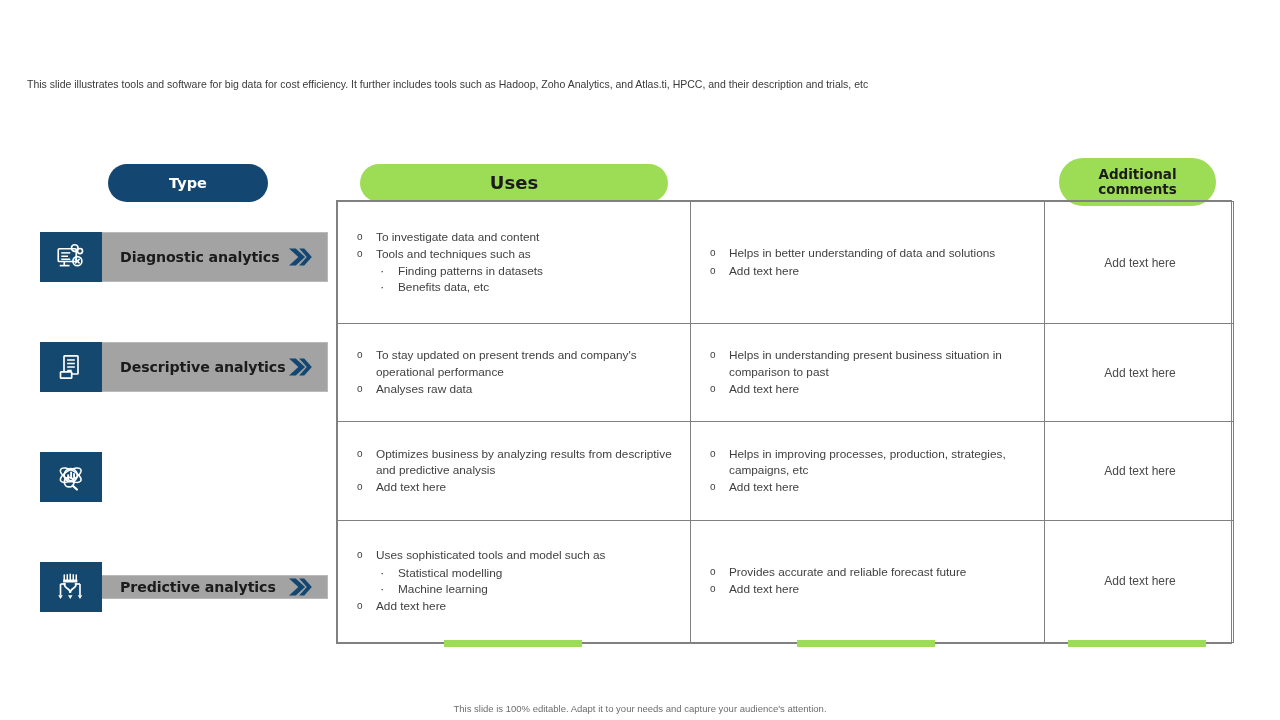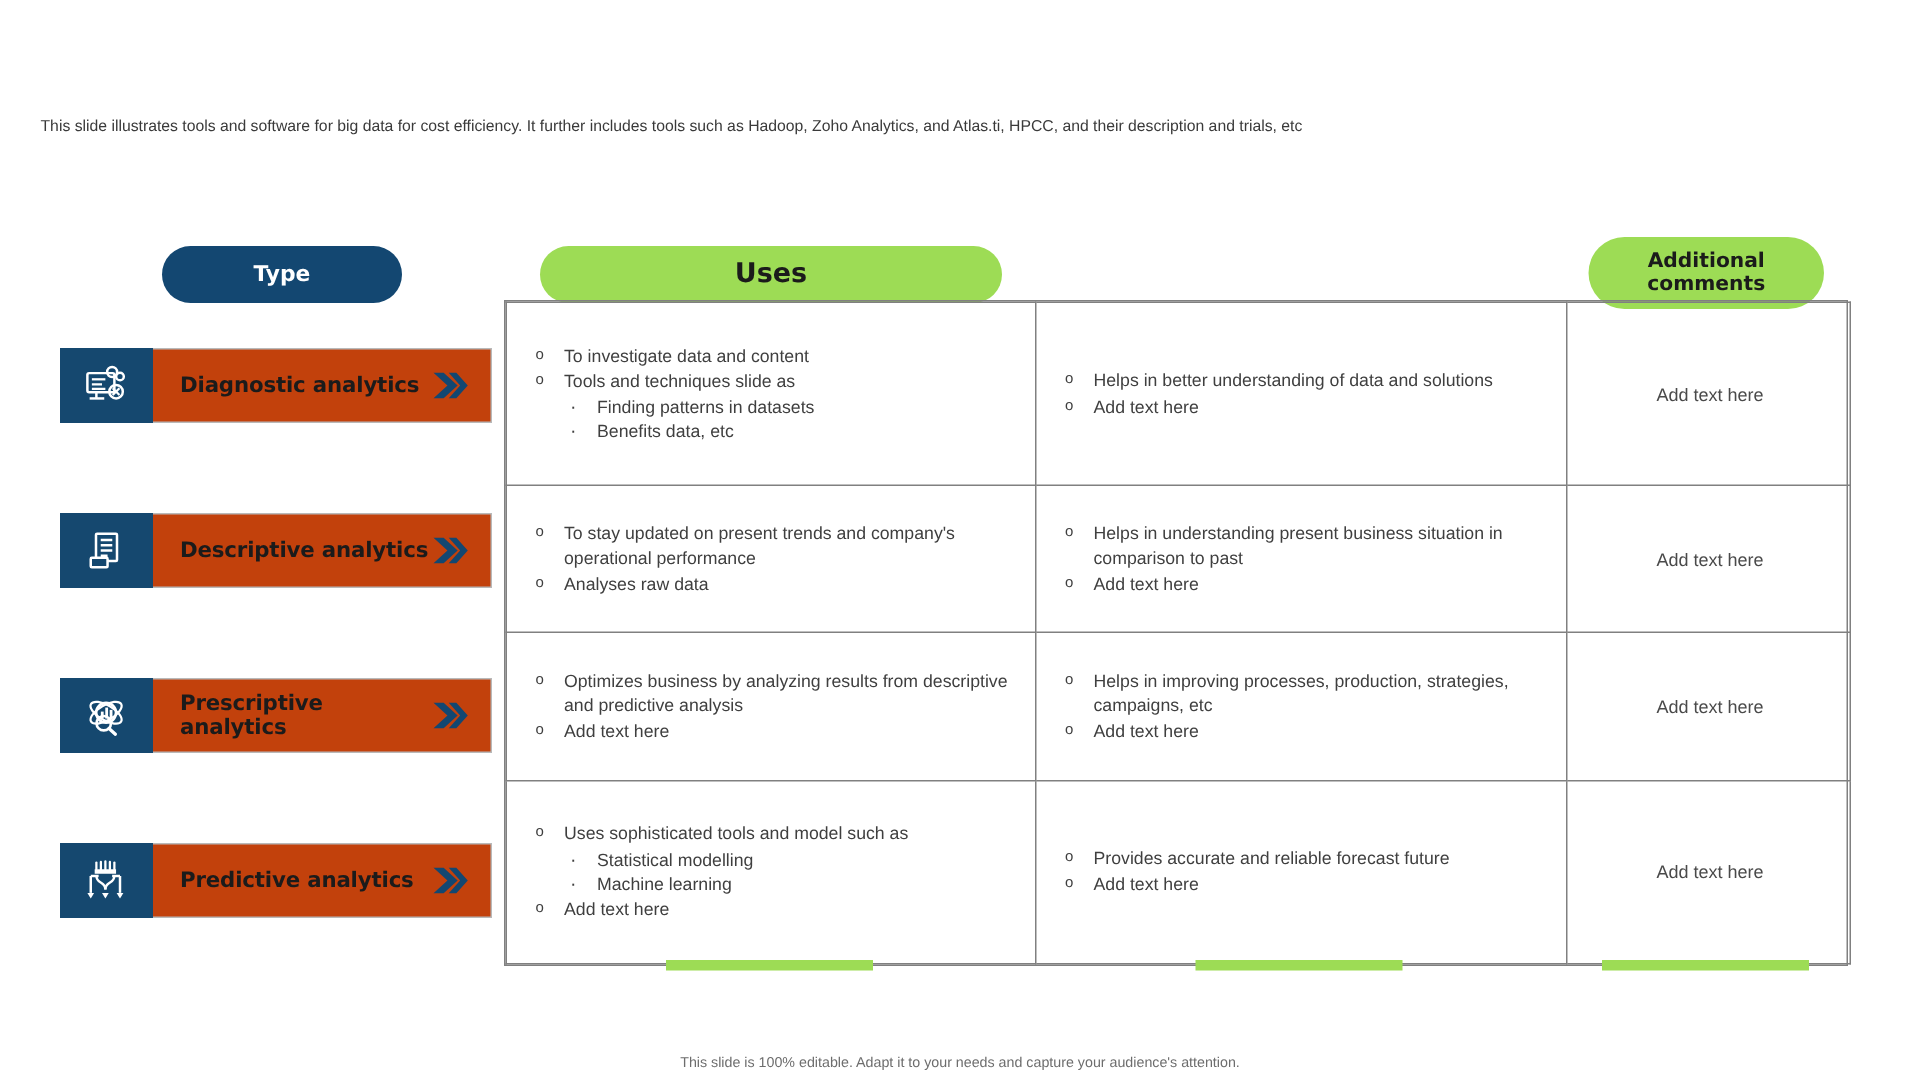--- a/index.html
+++ b/index.html
@@ -85,31 +85,31 @@
   .gac2 { left: 797px;  width: 138px; }
   .gac3 { left: 1068px; width: 138px; }
 
   
   .typerow { position: absolute; left: 40px; width: 288px; height: 50px; display: flex; }
   .typerow .iconbox {
     width: 62px; height: 50px; background: #15486f;
     display: flex; align-items: center; justify-content: center; flex: 0 0 62px;
   }
   .typerow .labelbox {
-    flex: 1; border: 1px solid #b9b9b9; border-left: none; background: #c2410c;
+    flex: 1; border: 1px solid #b9b9b9; border-left: none; background: #a3a3a3;
     display: flex; align-items: center; justify-content: space-between;
     padding: 0 14px 0 18px;
   }
   .typerow .tlabel {
     font-size: 14.2px; font-weight: 700; color: #1b1b1b;
     font-family: "DejaVu Sans", sans-serif; letter-spacing: -0.1px;
   }
   .chev { flex: 0 0 auto; display: flex; align-items: center; }
 
-  .r1 { top: 232px; } .r2 { top: 342px; } .r3 { top: 452px; } .r4 { top: 562px; }
+  .r1 { top: 232px; } .r2 { top: 342px; } .r3 { top: 452px; } .r4 { top: 562px; align-items: center; }
 
   
   .footer {
     position: absolute; left: 0; top: 703px; width: 1280px; text-align: center;
     font-size: 9.5px; color: #6d6d6d; font-family: "Liberation Sans", sans-serif;
   }
 </style>
 </head>
 <body>
 
@@ -121,21 +121,21 @@
   <div class="pill pill-green pill-uses">Uses</div>
   <div class="pill pill-green pill-add">Additional comments</div>
 
   <div class="table">
     <table class="tbl">
       <tbody id="tbody">
           <tr>
             <td class="col-uses">
               <ul class="lv1">
                 <li><span class="b1">o</span><span>To investigate  data and content</span></li>
-                <li><span class="b1">o</span><span>Tools  and techniques  slide  as</span><ul class="lv2">
+                <li><span class="b1">o</span><span>Tools  and techniques  such  as</span><ul class="lv2">
                     <li><span class="b2">·</span><span>Finding patterns in datasets</span></li>
                     <li><span class="b2">·</span><span>Benefits data, etc</span></li>
                   </ul></li>
               </ul>
             </td>
             <td class="col-ben">
               <ul class="lv1">
                 <li><span class="b1">o</span><span>Helps in better understanding  of data and solutions</span></li>
                 <li><span class="b1">o</span><span>Add text here</span></li>
               </ul>
@@ -251,29 +251,20 @@
           <svg viewBox="0 0 40 40" width="31" height="31" aria-hidden="true">
       <circle cx="19" cy="17" r="8.5" fill="none" stroke="white" stroke-width="2.2"></circle>
       <ellipse cx="19" cy="17" rx="15" ry="6.5" fill="none" stroke="white" stroke-width="1.9" transform="rotate(-30 19 17)"></ellipse>
       <ellipse cx="19" cy="17" rx="15" ry="6.5" fill="none" stroke="white" stroke-width="1.9" transform="rotate(30 19 17)"></ellipse>
       <rect x="14.5" y="16" width="2.4" height="6" fill="white"></rect>
       <rect x="18.3" y="12.5" width="2.4" height="9.5" fill="white"></rect>
       <rect x="22.1" y="14.5" width="2.4" height="7.5" fill="white"></rect>
       <circle cx="17" cy="26" r="6.2" fill="none" stroke="white" stroke-width="2.3"></circle>
       <line x1="21.5" y1="30.5" x2="27" y2="35.5" stroke="white" stroke-width="2.8" stroke-linecap="round"></line>
     </svg>
-        </div>
-        <div class="labelbox">
-          <span class="tlabel">Prescriptive analytics</span>
-          <span class="chev">
-            <svg viewBox="0 0 30 26" width="26" height="22" aria-hidden="true">
-    <polygon points="2,3 10,3 21,13 10,23 2,23 13,13" fill="#134771"></polygon>
-    <polygon points="14,3 20,3 29,13 20,23 14,23 23,13" fill="#134771"></polygon>
-  </svg>
-          </span>
         </div>
       </div>
       <div class="typerow r4">
         <div class="iconbox">
           <svg viewBox="0 0 40 40" width="30" height="30" aria-hidden="true">
     <g stroke="white" stroke-width="2" stroke-linecap="round">
       <line x1="11" y1="4" x2="11" y2="10"></line>
               <line x1="15" y1="3.5" x2="15" y2="10"></line>
       <line x1="19" y1="3" x2="19" y2="10"></line>
               <line x1="23" y1="3.5" x2="23" y2="10"></line>

